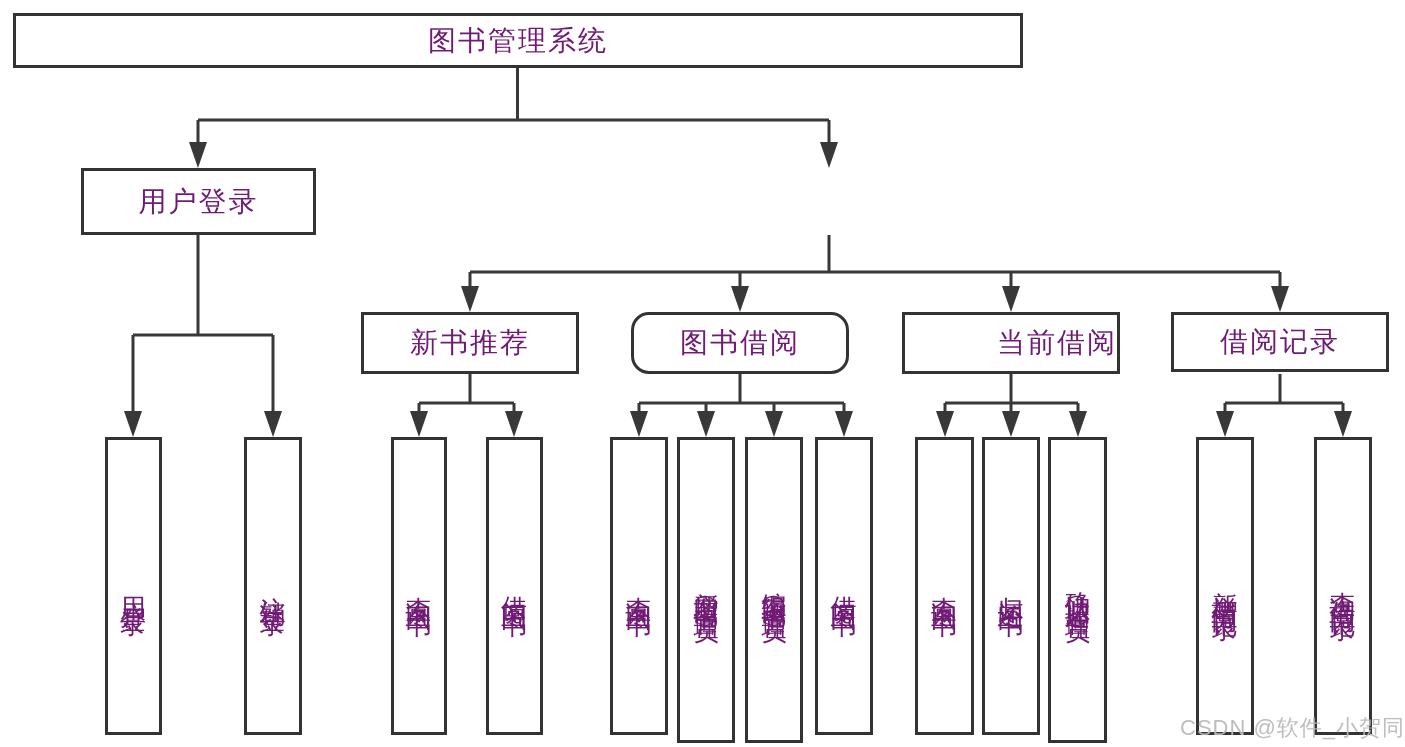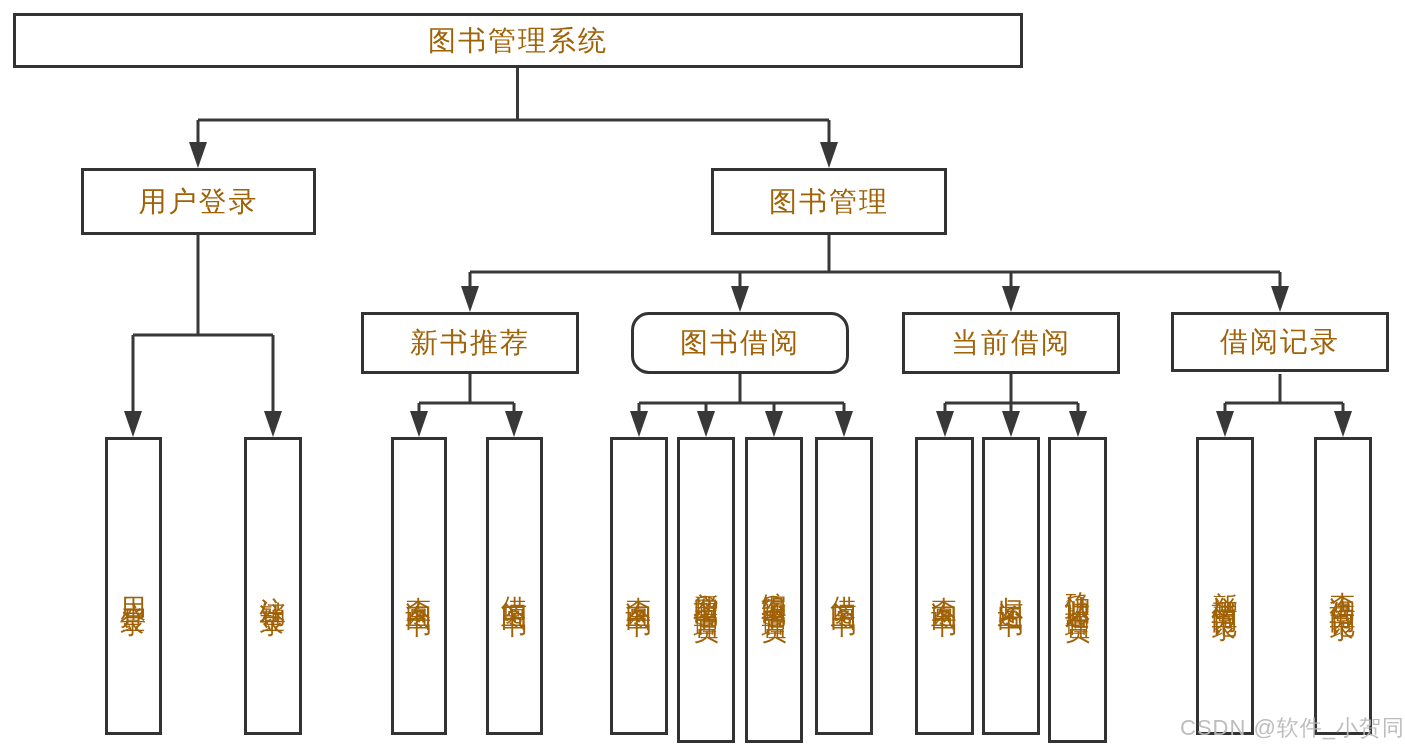--- a/index.html
+++ b/index.html
@@ -24,21 +24,21 @@
     pointer-events: none;
   }
   .box {
     position: absolute;
     box-sizing: border-box;
     background: #ffffff;
     border: 3px solid #333333;
     display: flex;
     align-items: center;
     justify-content: center;
-    color: #a16207;
+    color: #701a75;
   }
   .box.h span {
     font-size: 28px;
     letter-spacing: 2px;
     white-space: nowrap;
   }
   .box.v span {
     writing-mode: vertical-rl;
     text-orientation: upright;
     font-size: 26px;
@@ -51,21 +51,21 @@
     font-size: 25px;
   }
   
   .n-root  { left: 13px;   top: 13px;  width: 1010px; height: 55px; }
   
   .n-login { left: 81px;   top: 168px; width: 235px;  height: 67px; }
   .n-mgmt  { left: 711px;  top: 168px; width: 236px;  height: 67px; }
   
   .n-new   { left: 361px;  top: 312px; width: 218px;  height: 62px; }
   .n-bor   { left: 631px;  top: 312px; width: 218px;  height: 62px; border-radius: 18px; }
-  .n-cur   { left: 902px;  top: 312px; width: 218px;  height: 62px; }
+  .n-cur   { left: 902px;  top: 312px; width: 218px;  height: 62px; justify-content: flex-end; }
   .n-rec   { left: 1171px; top: 312px; width: 218px;  height: 60px; }
   
   .leaf    { top: 437px; height: 298px; width: 58px; }
   .leaf.tall { height: 306px; }
   .l-a1 { left: 105px;  width: 57px; }
   .l-a2 { left: 244px; }
   .l-b1 { left: 391px;  width: 56px; }
   .l-b2 { left: 486px;  width: 57px; }
   .l-c1 { left: 610px; }
   .l-c2 { left: 677px; }
@@ -132,23 +132,20 @@
     </g>
   </svg>
 
   <div class="box h n-root">
     <span>图书管理系统</span>
   </div>
 
   <div class="box h n-login">
     <span>用户登录</span>
   </div>
-  <div class="box h n-mgmt">
-    <span>图书管理</span>
-  </div>
 
   <div class="box h n-new">
     <span>新书推荐</span>
   </div>
   <div class="box h n-bor">
     <span>图书借阅</span>
   </div>
   <div class="box h n-cur">
     <span>当前借阅</span>
   </div>

